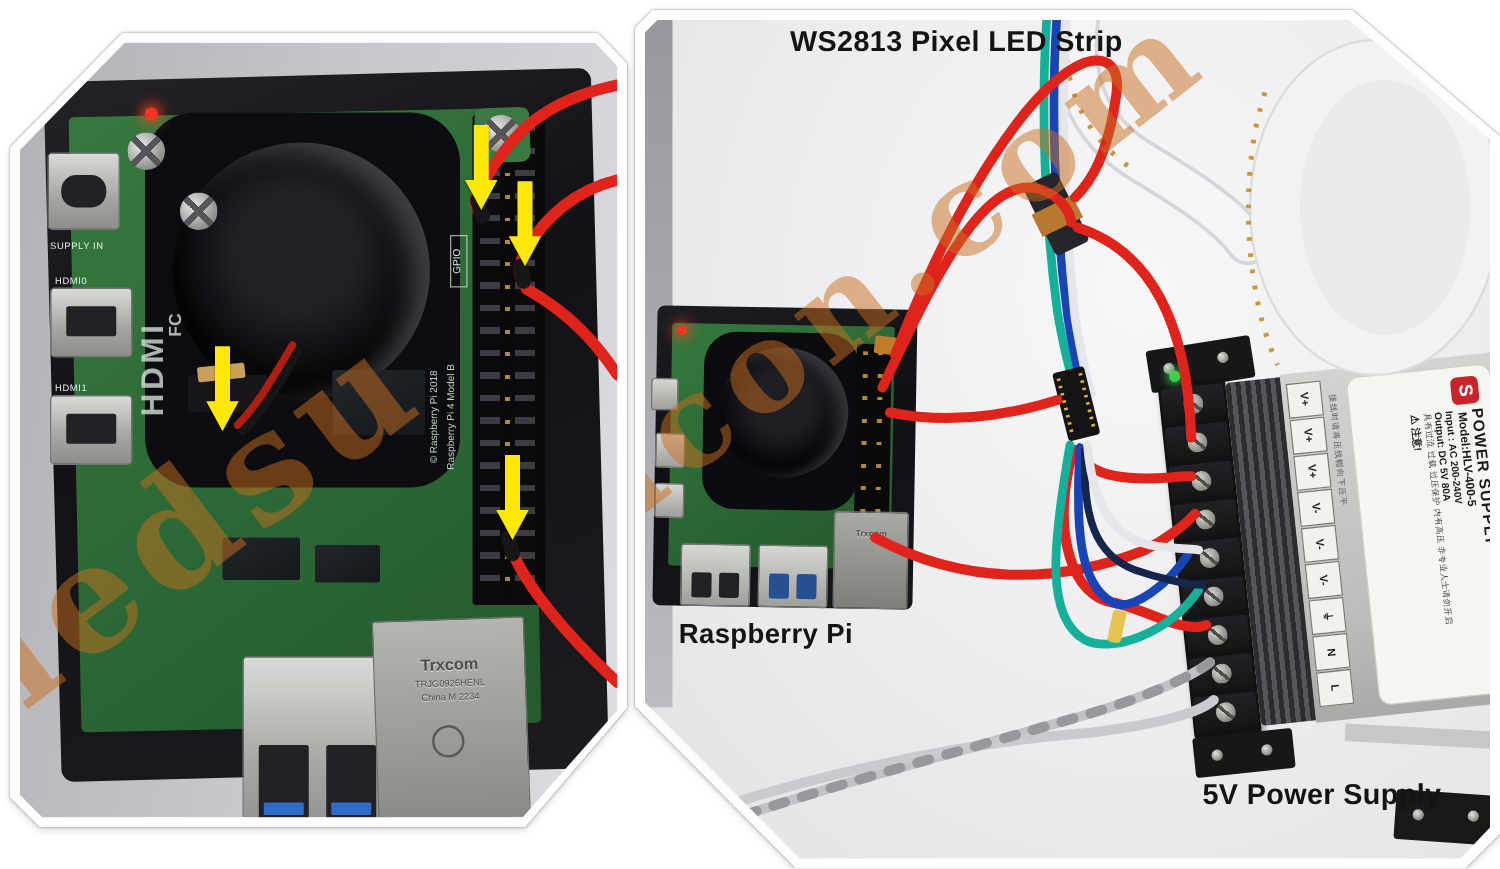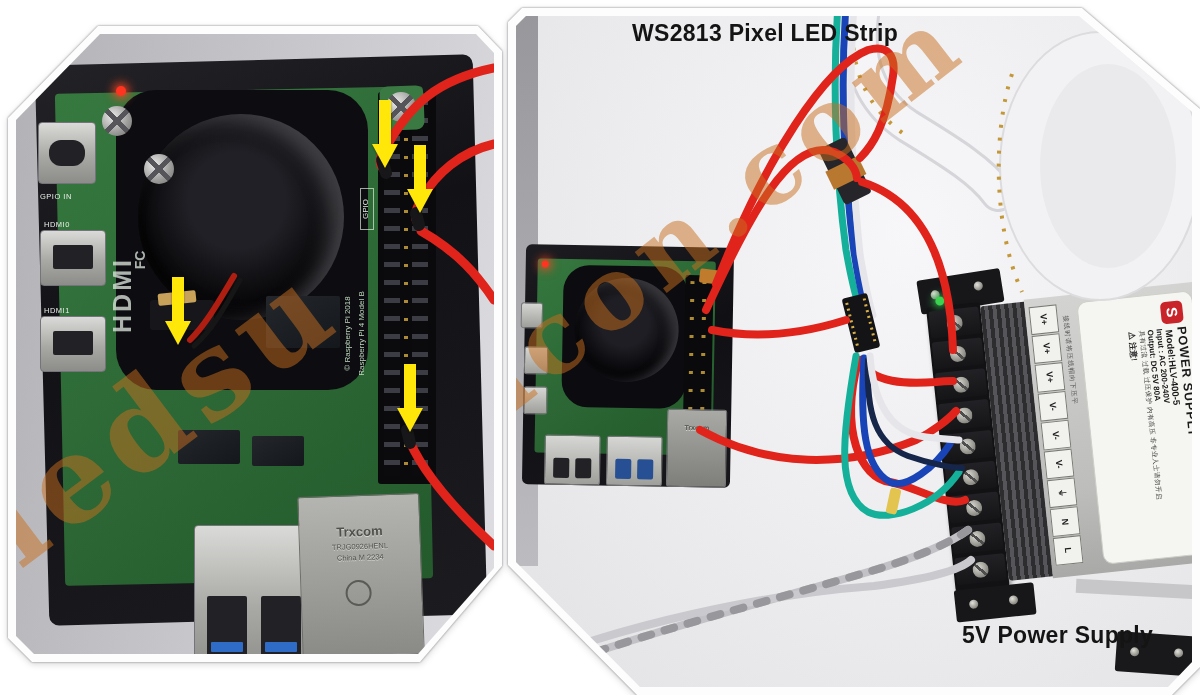--- a/index.html
+++ b/index.html
@@ -157,21 +157,21 @@
 
         <div class="abs screw" style="left:86px;top:72px;width:30px;height:30px;"></div>
         <div class="abs screw" style="left:128px;top:120px;width:30px;height:30px;"></div>
         <div class="abs screw" style="left:370px;top:58px;width:30px;height:30px;"></div>
 
         <div class="abs led-red" style="left:100px;top:52px;"></div>
 
         <div class="abs port-silver" style="left:22px;top:88px;width:56px;height:60px;">
           <div class="slot" style="left:10px;top:17px;width:36px;height:26px;border-radius:12px;"></div>
         </div>
-        <div class="abs boardtext" style="left:24px;top:158px;">GPIO IN</div>
+        <div class="abs boardtext" style="left:24px;top:158px;">SUPPLY IN</div>
 
         <div class="abs boardtext" style="left:28px;top:186px;">HDMI0</div>
         <div class="abs port-silver" style="left:24px;top:196px;width:64px;height:54px;">
           <div class="slot" style="left:12px;top:14px;width:40px;height:24px;"></div>
         </div>
         <div class="abs boardtext" style="left:28px;top:272px;">HDMI1</div>
         <div class="abs port-silver" style="left:24px;top:282px;width:64px;height:54px;">
           <div class="slot" style="left:12px;top:14px;width:40px;height:24px;"></div>
         </div>
 
@@ -359,20 +359,21 @@
           <path d="M 354 340 C 358 390 376 414 404 420 C 420 423 436 423 443 424" stroke="#e6e6ea" stroke-width="7" fill="none" stroke-linecap="round"></path>
 
           <path d="M 12 660 C 110 622 250 586 352 556 C 400 542 436 526 452 514" stroke="#c2c2c6" stroke-width="8" fill="none" stroke-linecap="round"></path>
           <path d="M 2 652 C 100 610 248 578 358 570 C 404 564 442 556 455 544" stroke="#cacace" stroke-width="8" fill="none" stroke-linecap="round"></path>
           <path d="M 12 660 C 110 622 250 586 352 556 C 400 542 436 526 452 514" stroke="#98989c" stroke-width="8" fill="none" stroke-dasharray="10 14" stroke-linecap="round"></path>
 
           <rect x="372" y="472" width="11" height="26" rx="3" fill="#e2c44e" transform="rotate(12 377 485)"></rect>
         </svg>
 
         <div class="abs caption" style="left:116px;top:4px;">WS2813 Pixel LED Strip</div>
+        <div class="abs caption small" style="left:27px;top:478px;">Raspberry Pi</div>
         <div class="abs caption" style="left:446px;top:606px;">5V Power Supply</div>
 
         <div class="abs wm" style="left:10px;top:300px;height:120px;font-size:100px;transform:rotate(-38deg);">icon.com</div>
       </div>
     </div>
   </div>
 
 </div>
 
 </body></html>

